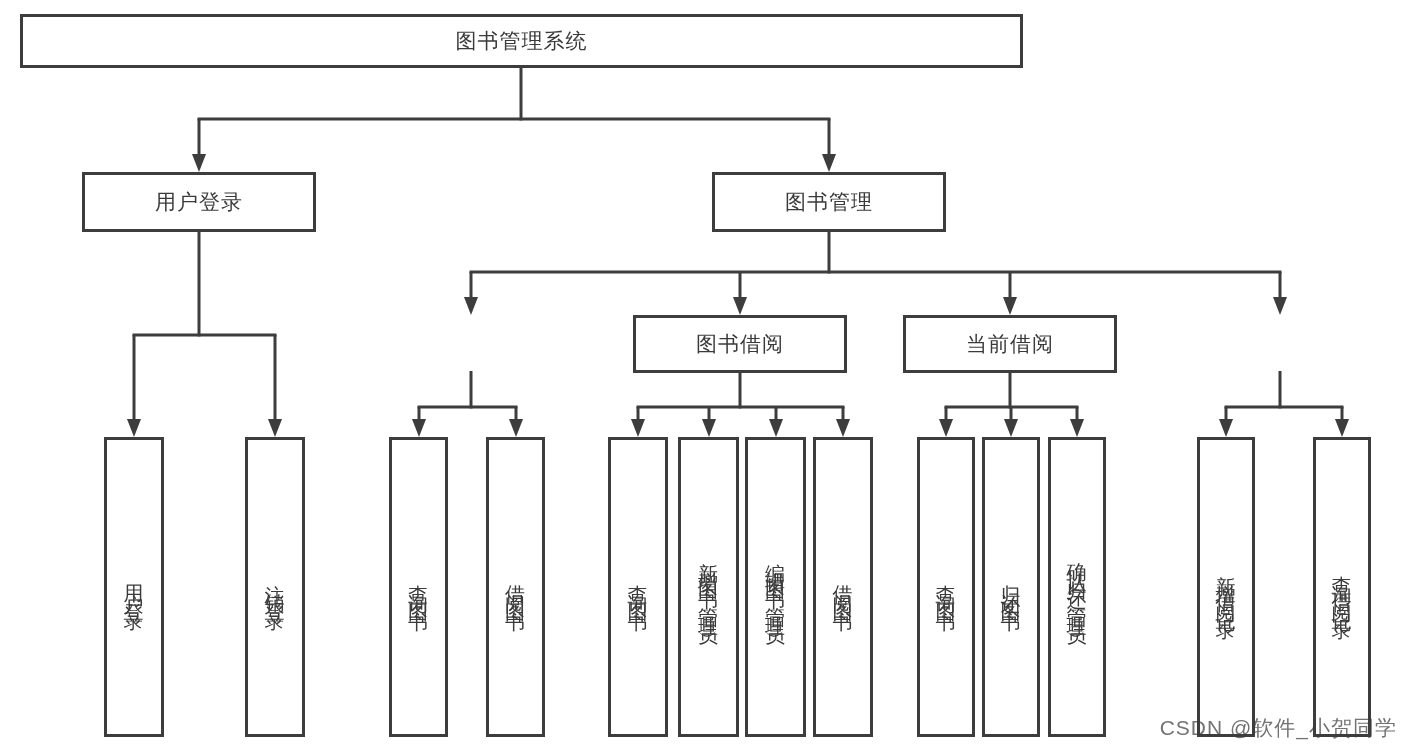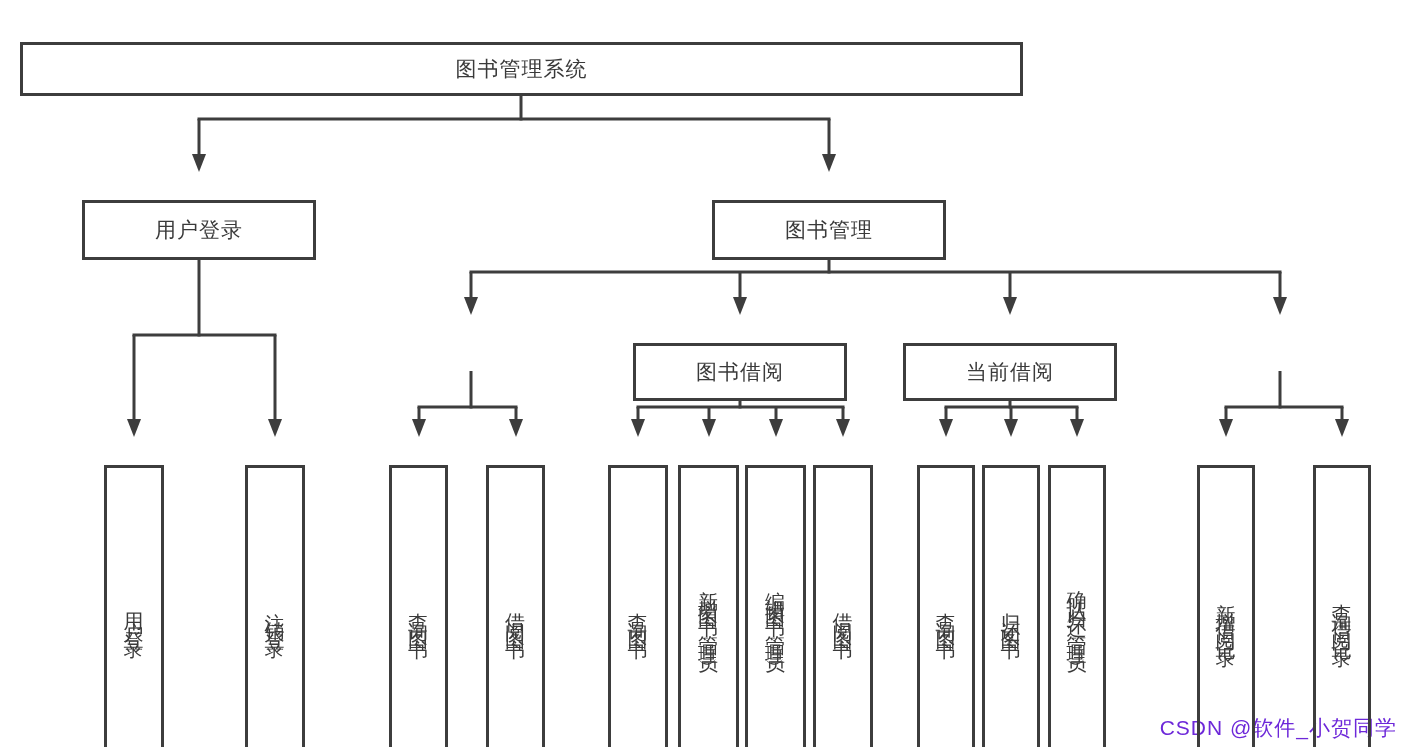--- a/index.html
+++ b/index.html
@@ -8,30 +8,29 @@
     font-family:"Liberation Sans", sans-serif; overflow:hidden;
   }
   svg.connectors { position:absolute; left:0; top:0; width:1405px; height:747px; }
   svg.connectors line { stroke:#3d3d3d; stroke-width:3; }
   svg.connectors polygon { fill:#3d3d3d; stroke:none; }
   .node {
     position:absolute; box-sizing:border-box; border:3px solid #3d3d3d;
     display:flex; align-items:center; justify-content:center;
     color:#3a3a3a; font-size:21px; background:#ffffff; text-align:left;
     letter-spacing:1px;
-    margin-top:28px;
   }
   .leaf { background:transparent; }
   .leaf .vtext {
     writing-mode:vertical-rl; text-orientation:mixed;
     letter-spacing:9px; line-height:1; font-size:20px;
   }
   .watermark {
     position:absolute; right:8px; bottom:5px;
-    font-size:21px; color:#6d28d9; letter-spacing:1px; white-space:nowrap;
+    font-size:21px; color:#737373; letter-spacing:1px; white-space:nowrap;
   }
 </style>
 </head>
 <body>
 
 <div class="canvas">
 
   <svg class="connectors">
     <g>
       <line x1="521" y1="66" x2="521" y2="120.5"></line>

